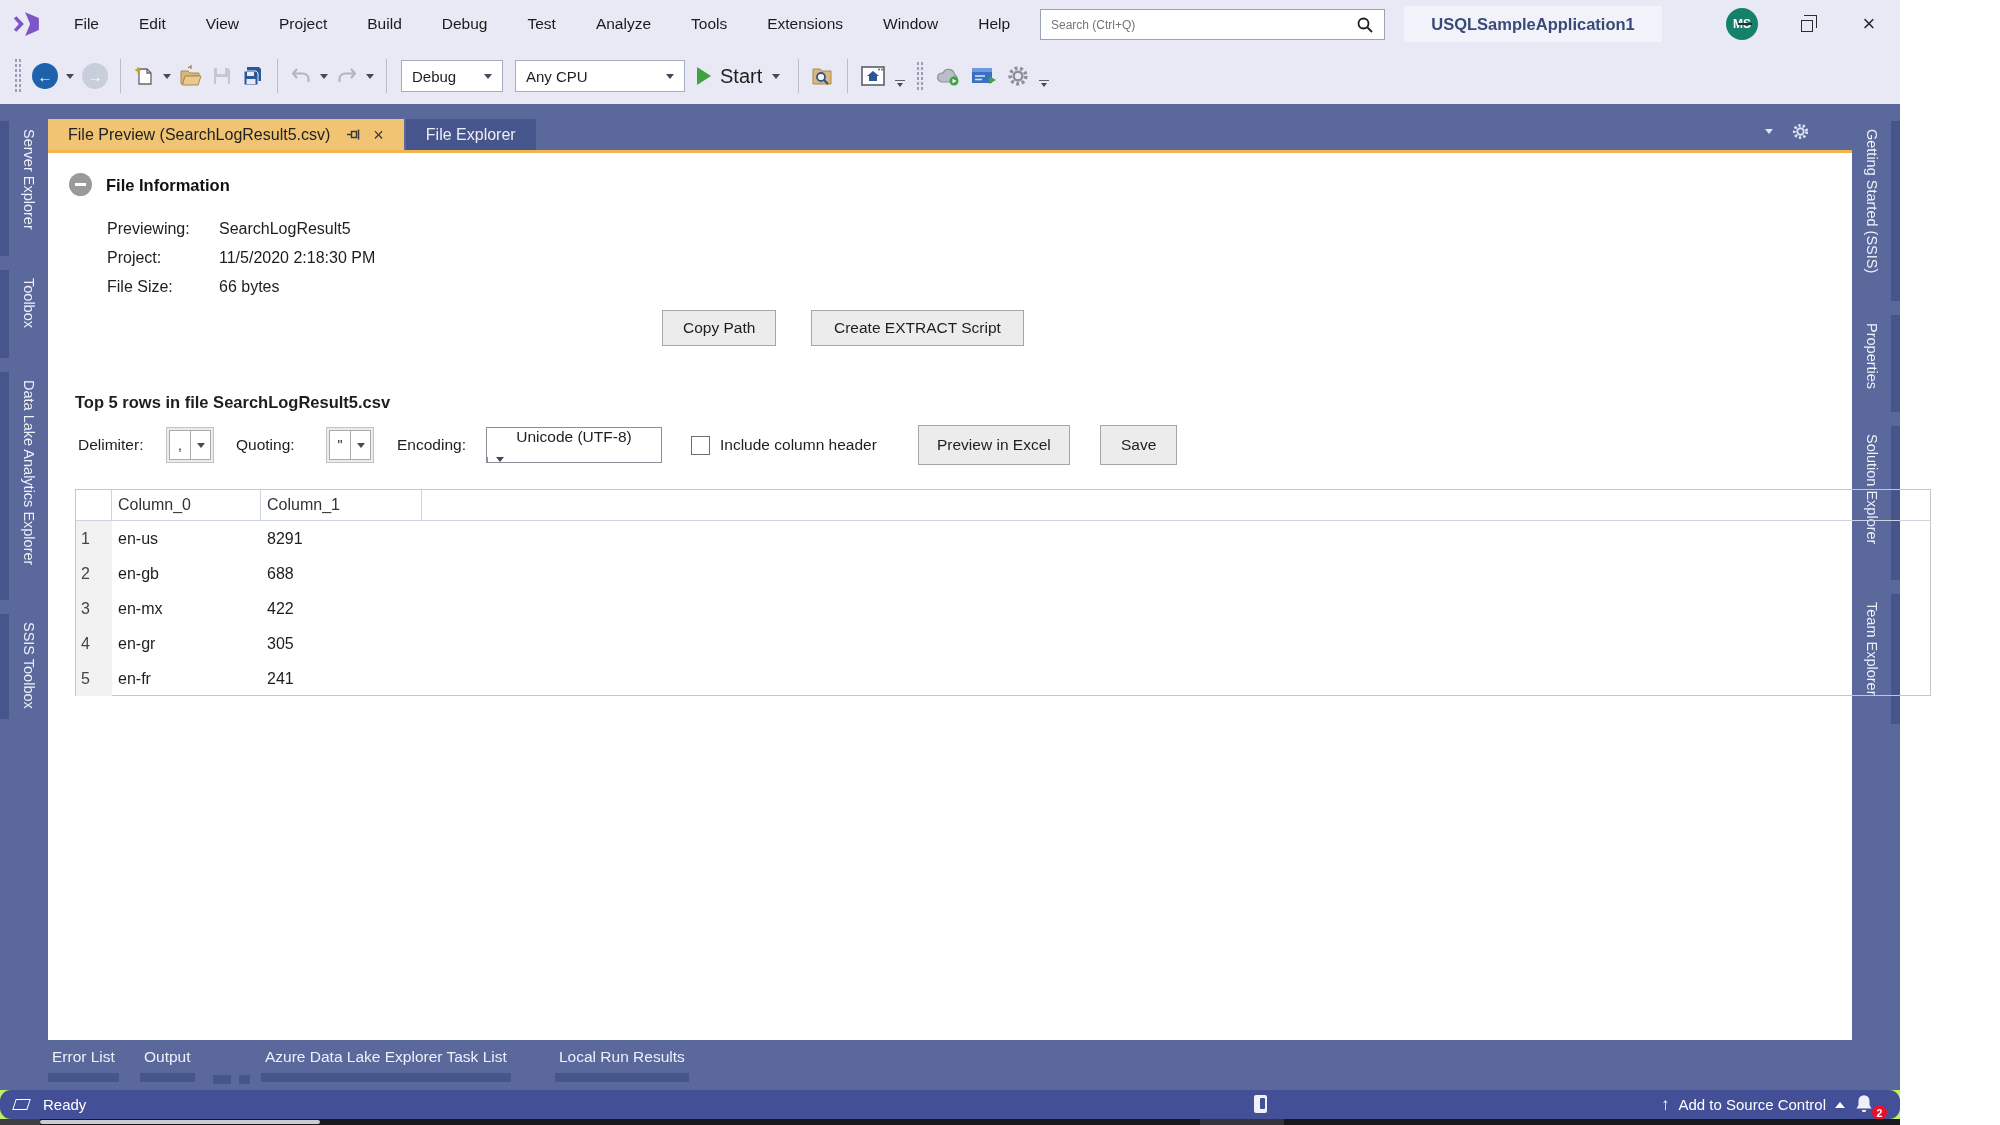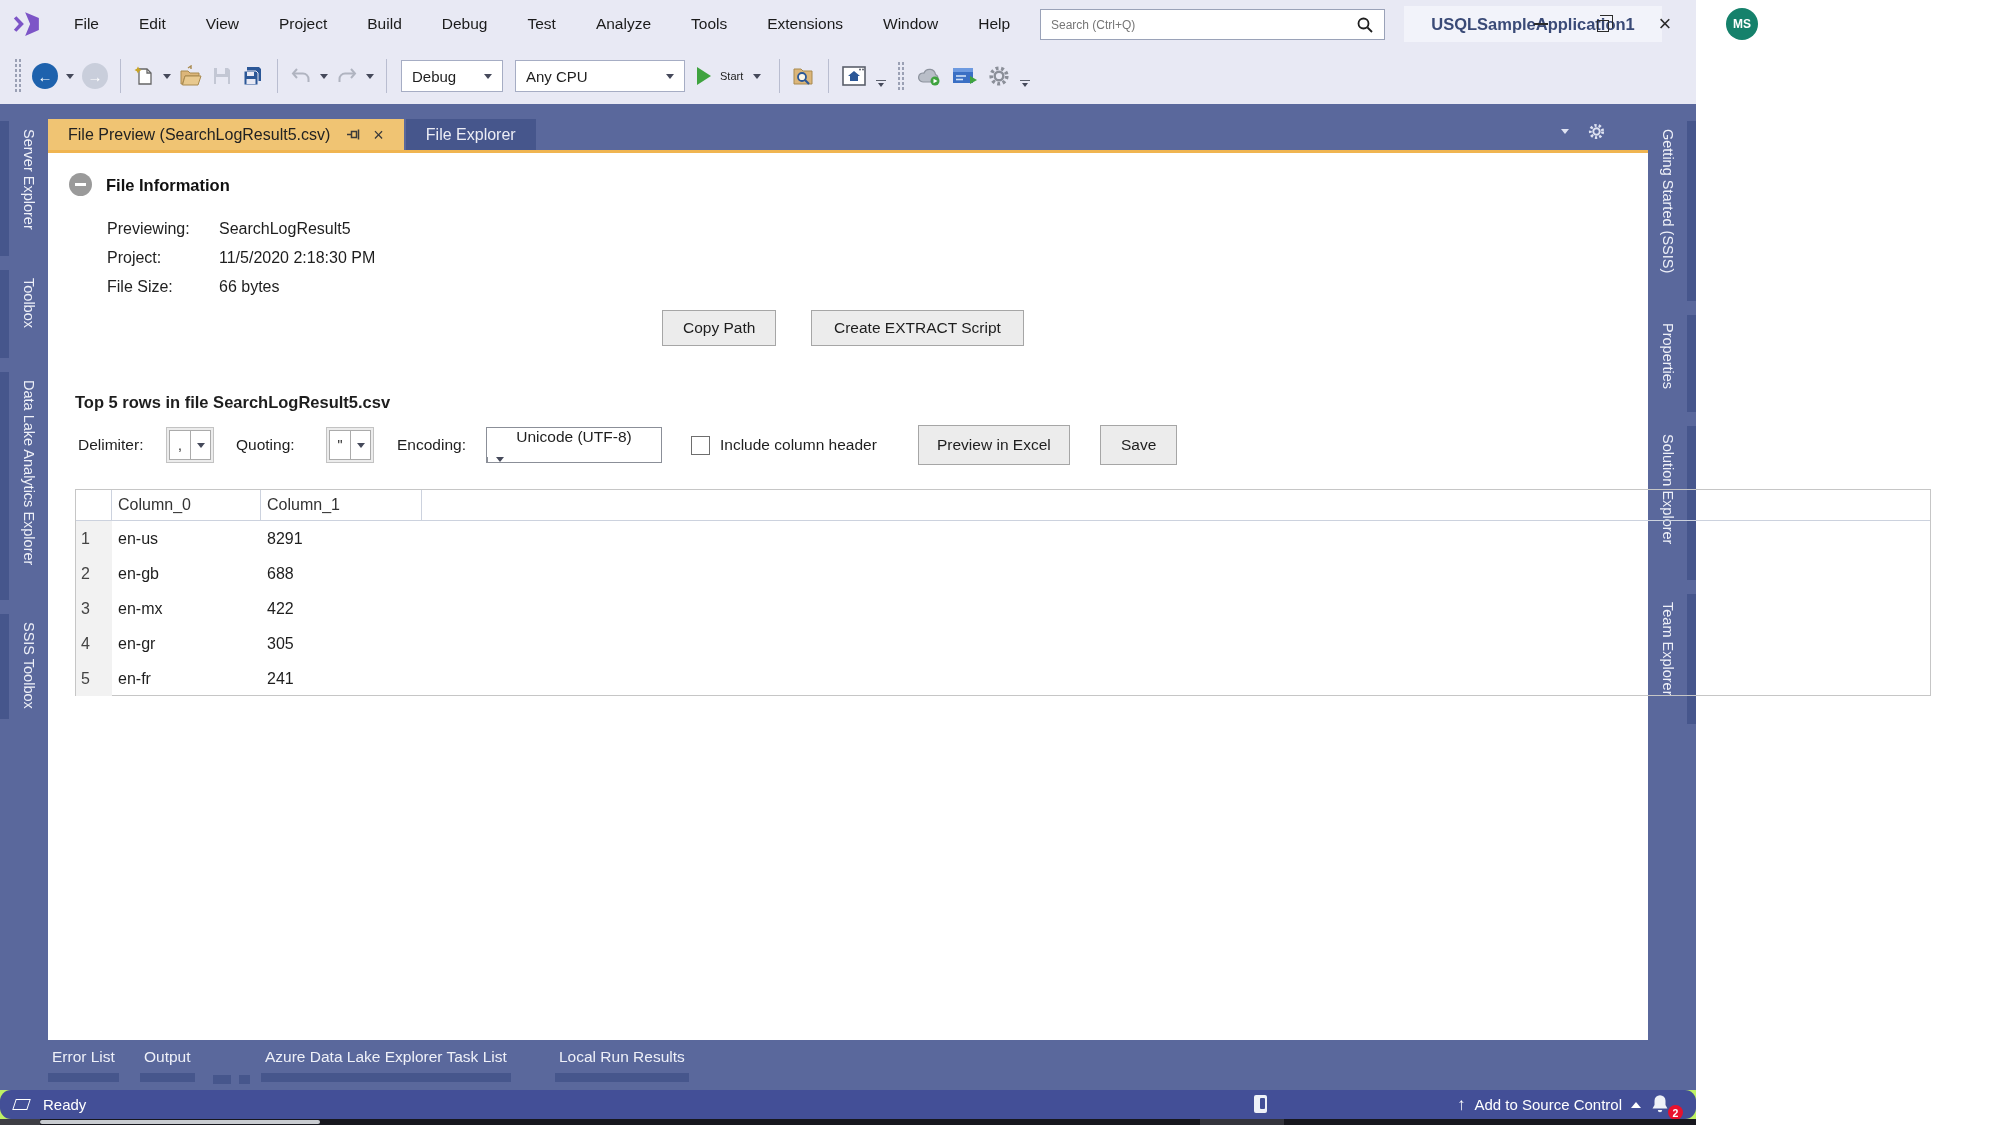--- a/index.html
+++ b/index.html
@@ -1,18 +1,18 @@
 <!DOCTYPE html>
 <html><head>
 <meta charset="utf-8">
 <style>
   * { margin:0; padding:0; box-sizing:border-box; }
   html,body { width:2000px; height:1125px; overflow:hidden; }
   body { font-family:"Liberation Sans", sans-serif; color:#1e1e1e; }
-  .app { position:relative; width:1696px; height:1125px; background:#bef264; }
+  .app { position:relative; width:1900px; height:1125px; background:#bef264; }
 
   
   .titlebar { position:relative; height:48px; background:#e8e9f4; display:flex; align-items:center; }
   .vs-logo { width:34px; height:34px; margin:0 10px 0 10px; display:flex; align-items:center; justify-content:center; }
   .menu { display:flex; align-items:center; }
   .menu-item { padding:0 20px; font-size:15.5px; color:#1b1b1b; line-height:48px; cursor:default; }
   .searchbox { position:absolute; left:1040px; top:9px; width:345px; height:31px; background:#fff;
                border:1px solid #9aa2b8; display:flex; align-items:center; padding:0 10px; }
   .searchbox .ph { flex:1; color:#767676; font-size:12px; }
   .app-title { position:absolute; left:1404px; top:6px; width:258px; height:36px; background:#f2f3fa;
@@ -40,21 +40,21 @@
   .circle-fwd { background:#c9cedb; }
   .tri-down { width:0; height:0; border-left:4px solid transparent; border-right:4px solid transparent;
               border-top:5px solid #45495a; margin:0 4px; }
   .tri-down.lite { border-top-color:#dfe3f2; }
   .combo { height:32px; background:#fff; border:1px solid #a6adc4; display:flex; align-items:center;
            padding:0 10px; font-size:15px; margin:0 6px; }
   .combo .label { flex:1; }
   .startgroup { display:flex; align-items:center; margin:0 6px; }
   .play { width:0; height:0; border-top:9px solid transparent; border-bottom:9px solid transparent;
           border-left:14px solid #3fa33f; margin-right:9px; }
-  .start-label { font-size:11px; margin-right:6px; }
+  .start-label { font-size:20px; margin-right:6px; }
   .ovf { display:flex; flex-direction:column; align-items:center; gap:2px; margin:14px 5px 0 5px; }
   .ovf i { display:block; width:10px; border-top:1.6px solid #5a5f6b; }
   .ovf .tri-down { border-left-width:3.5px; border-right-width:3.5px; border-top-width:4px; margin:0; }
   .dotgrip { width:8px; height:30px; margin:0 6px;
              background-image:radial-gradient(#9aa0b4 1.2px, transparent 1.4px); background-size:4px 5px; }
 
   
   .workspace { display:flex; height:936px; }
   .side { width:48px; background:#5a689c; padding-top:17px; display:flex; flex-direction:column; gap:14px; }
   .side-item { display:flex; }

